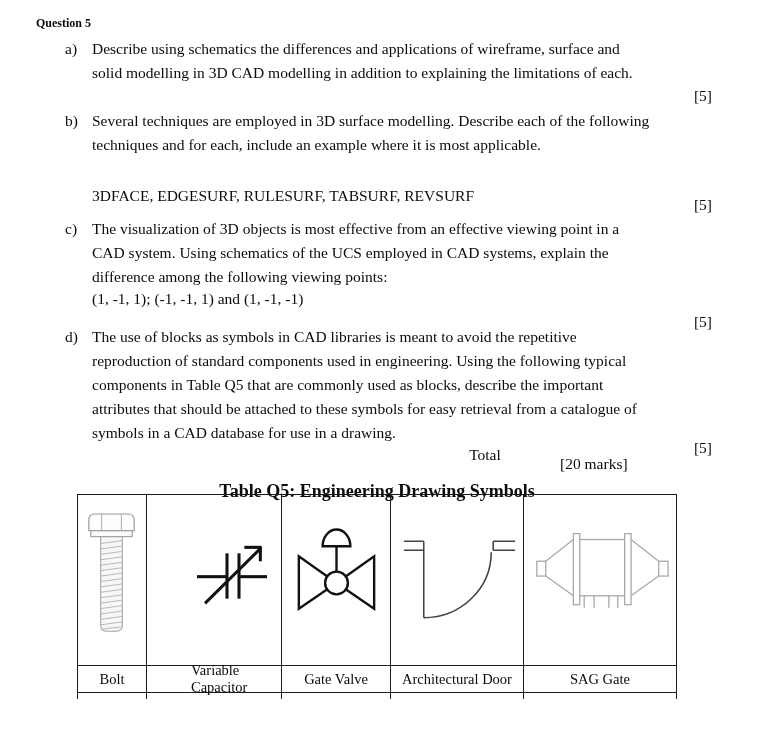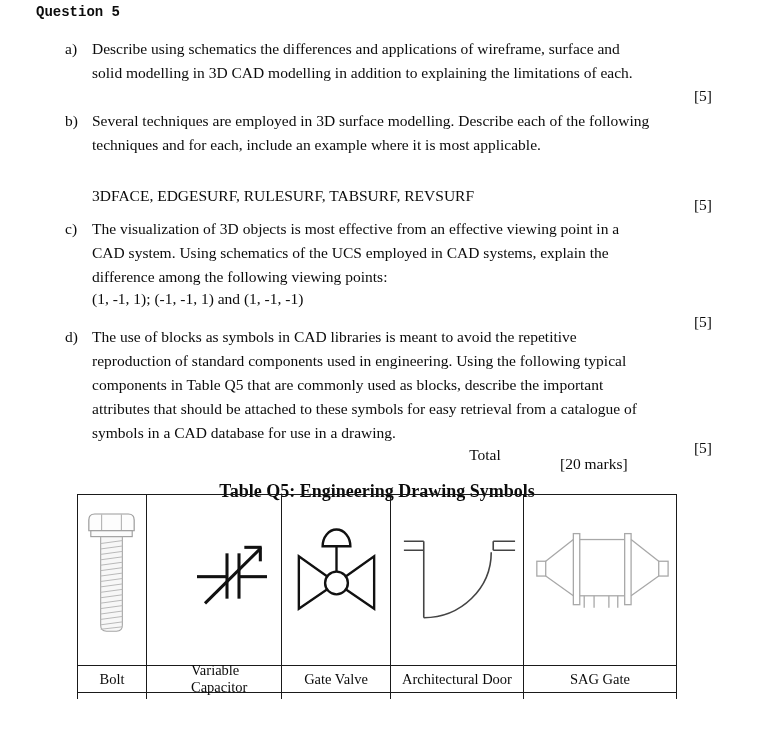--- a/index.html
+++ b/index.html
@@ -2,21 +2,21 @@
 <html><head>
 <meta charset="utf-8">
 <style>
   html,body{margin:0;padding:0;}
   body{
     width:766px;height:754px;overflow:hidden;background:#ffffff;
     font-family:"Liberation Serif","DejaVu Serif",serif;color:#0b0b0b;
     position:relative;
   }
   .abs{position:absolute;}
-  .title{left:36px;top:4px;font-size:14px;font-weight:bold;font-family:Liberation Mono, monospace;}
+  .title{left:36px;top:16px;font-size:12px;font-weight:bold;}
   .item{display:flex;left:65px;width:660px;font-size:15.5px;line-height:24px;}
   .letter{width:27px;flex:0 0 27px;}
   .lines{white-space:pre-line;width:633px;}
   .detail{left:92px;font-size:15.5px;line-height:24px;}
   .marks{left:600px;width:112px;text-align:right;font-size:15.5px;line-height:24px;}
   .total-label{left:448px;width:74px;text-align:center;font-size:15.5px;line-height:24px;}
   .total-marks{left:560px;width:152px;font-size:15.5px;line-height:24px;}
   .caption{left:77px;top:481px;width:600px;text-align:center;font-size:18px;font-weight:bold;}
   .tbl{left:77px;top:494px;width:600px;}
   .trow{display:flex;}

